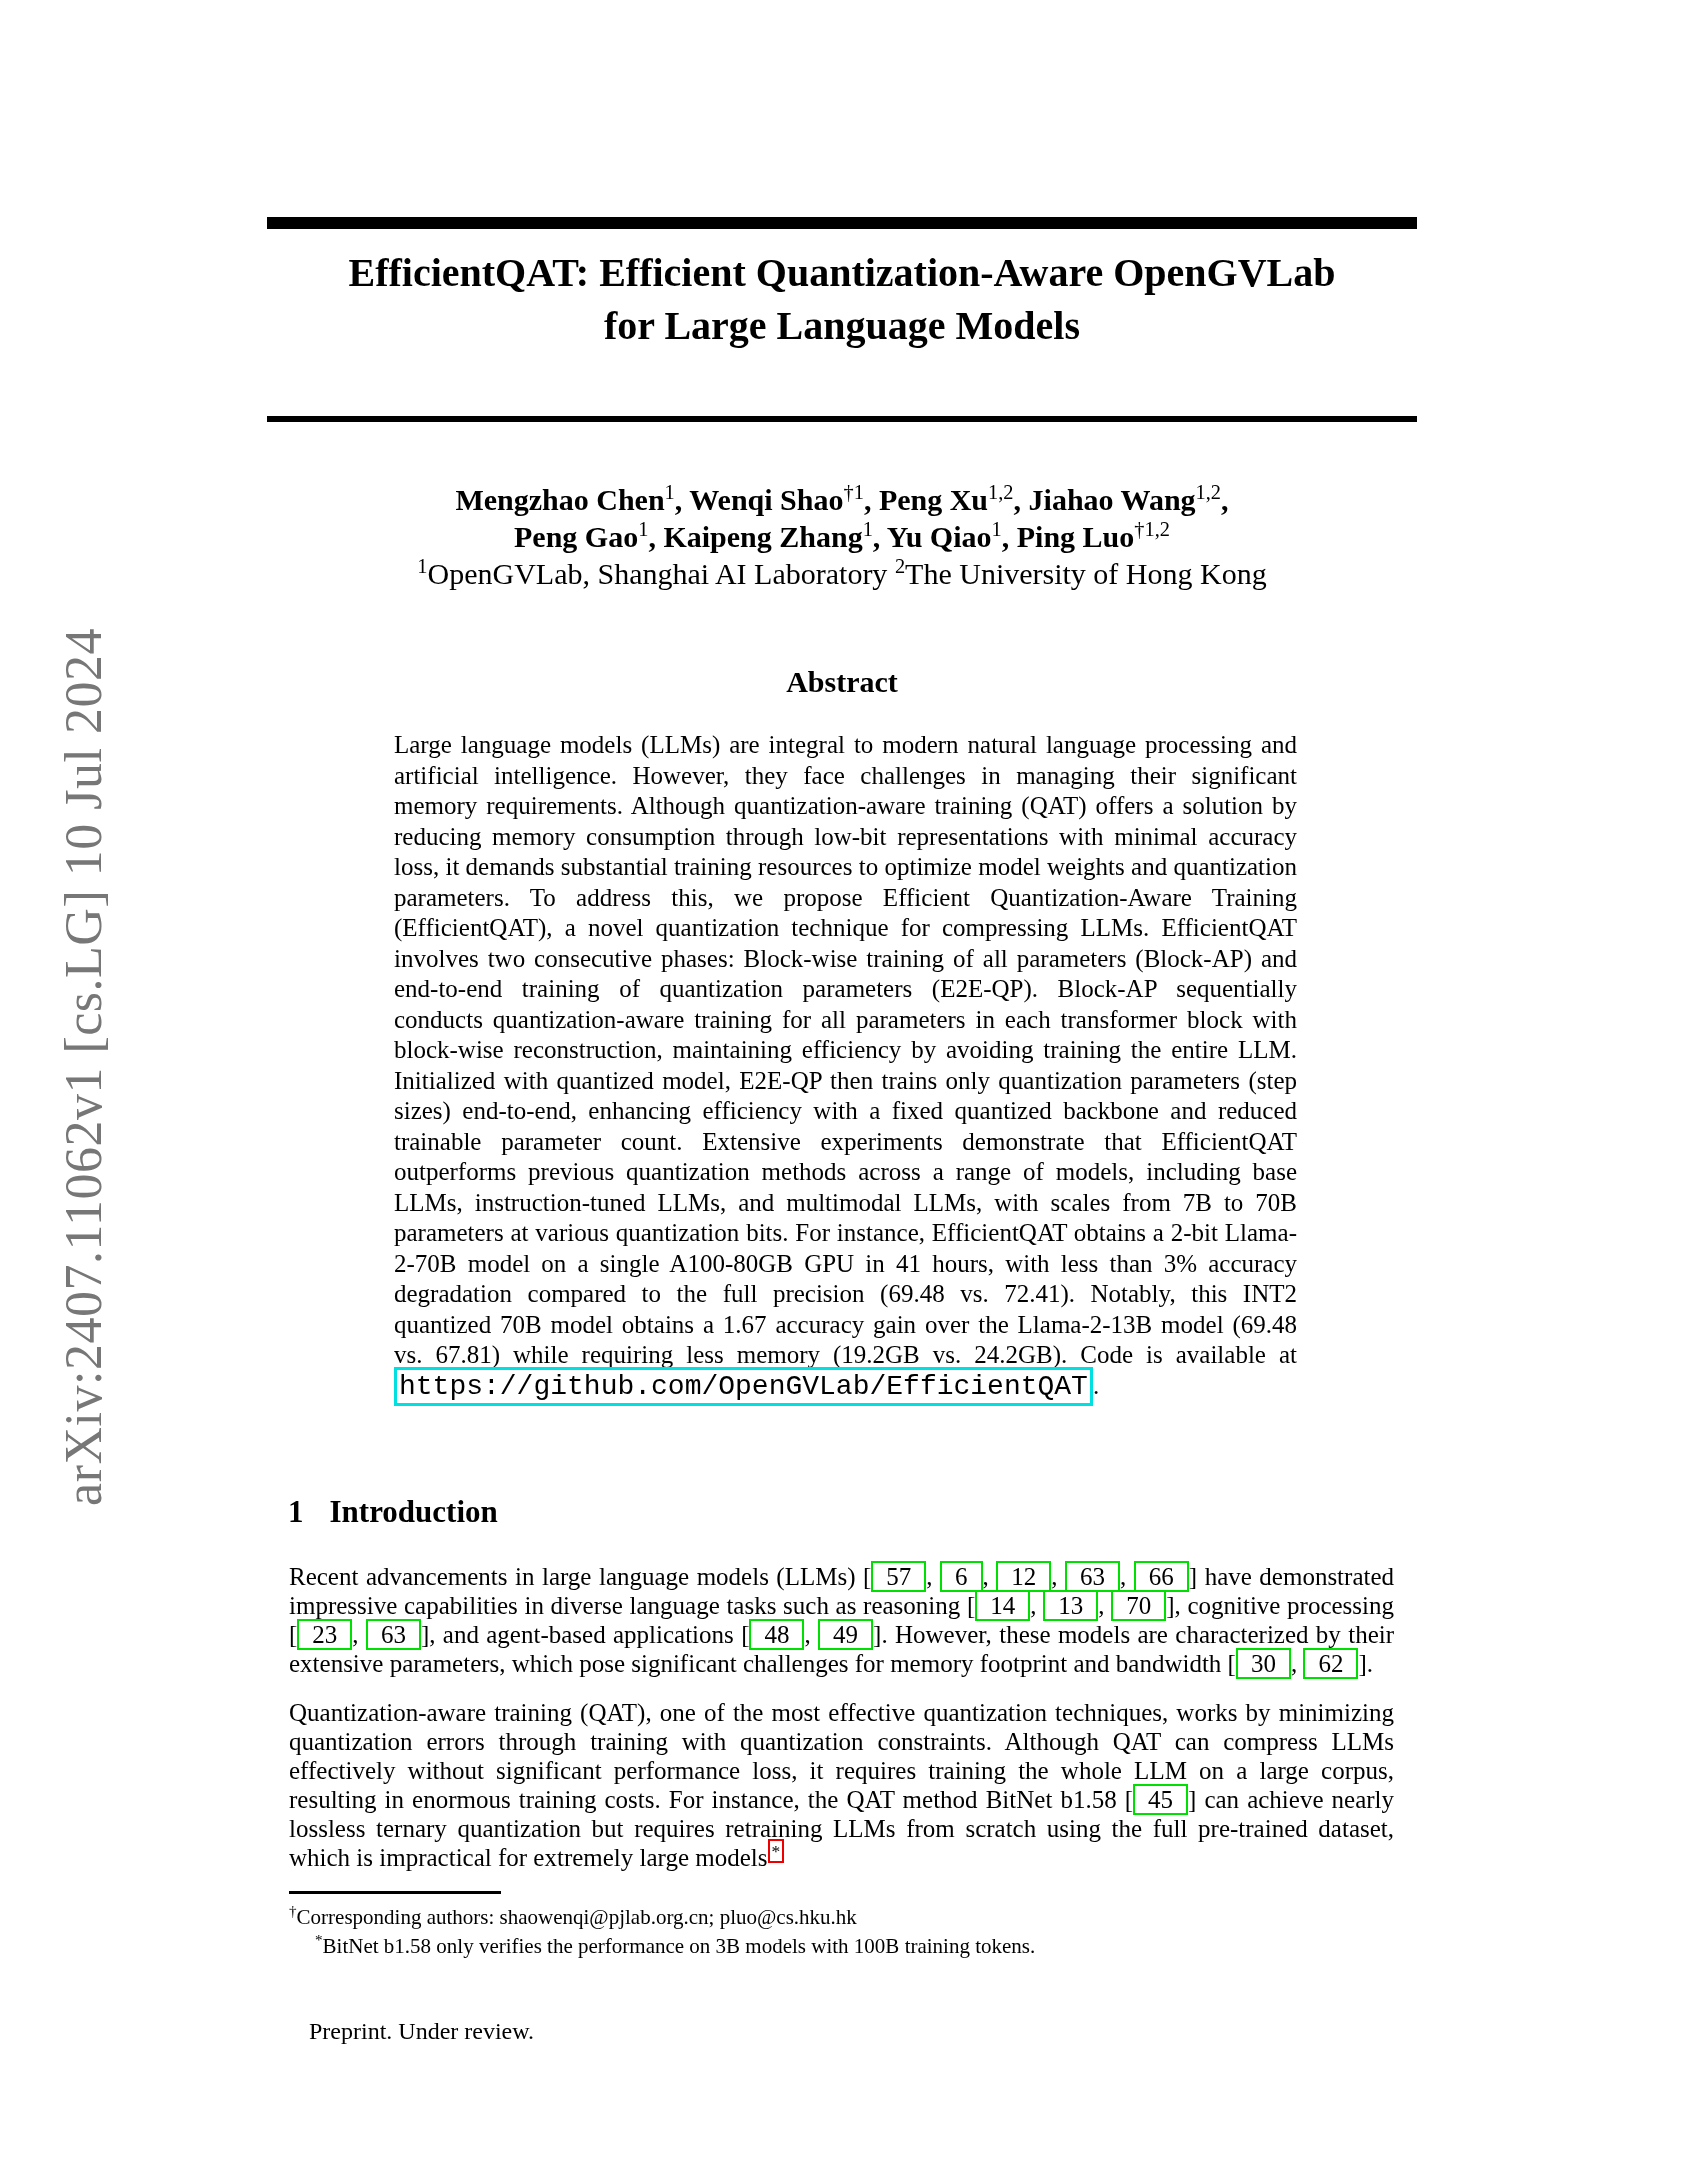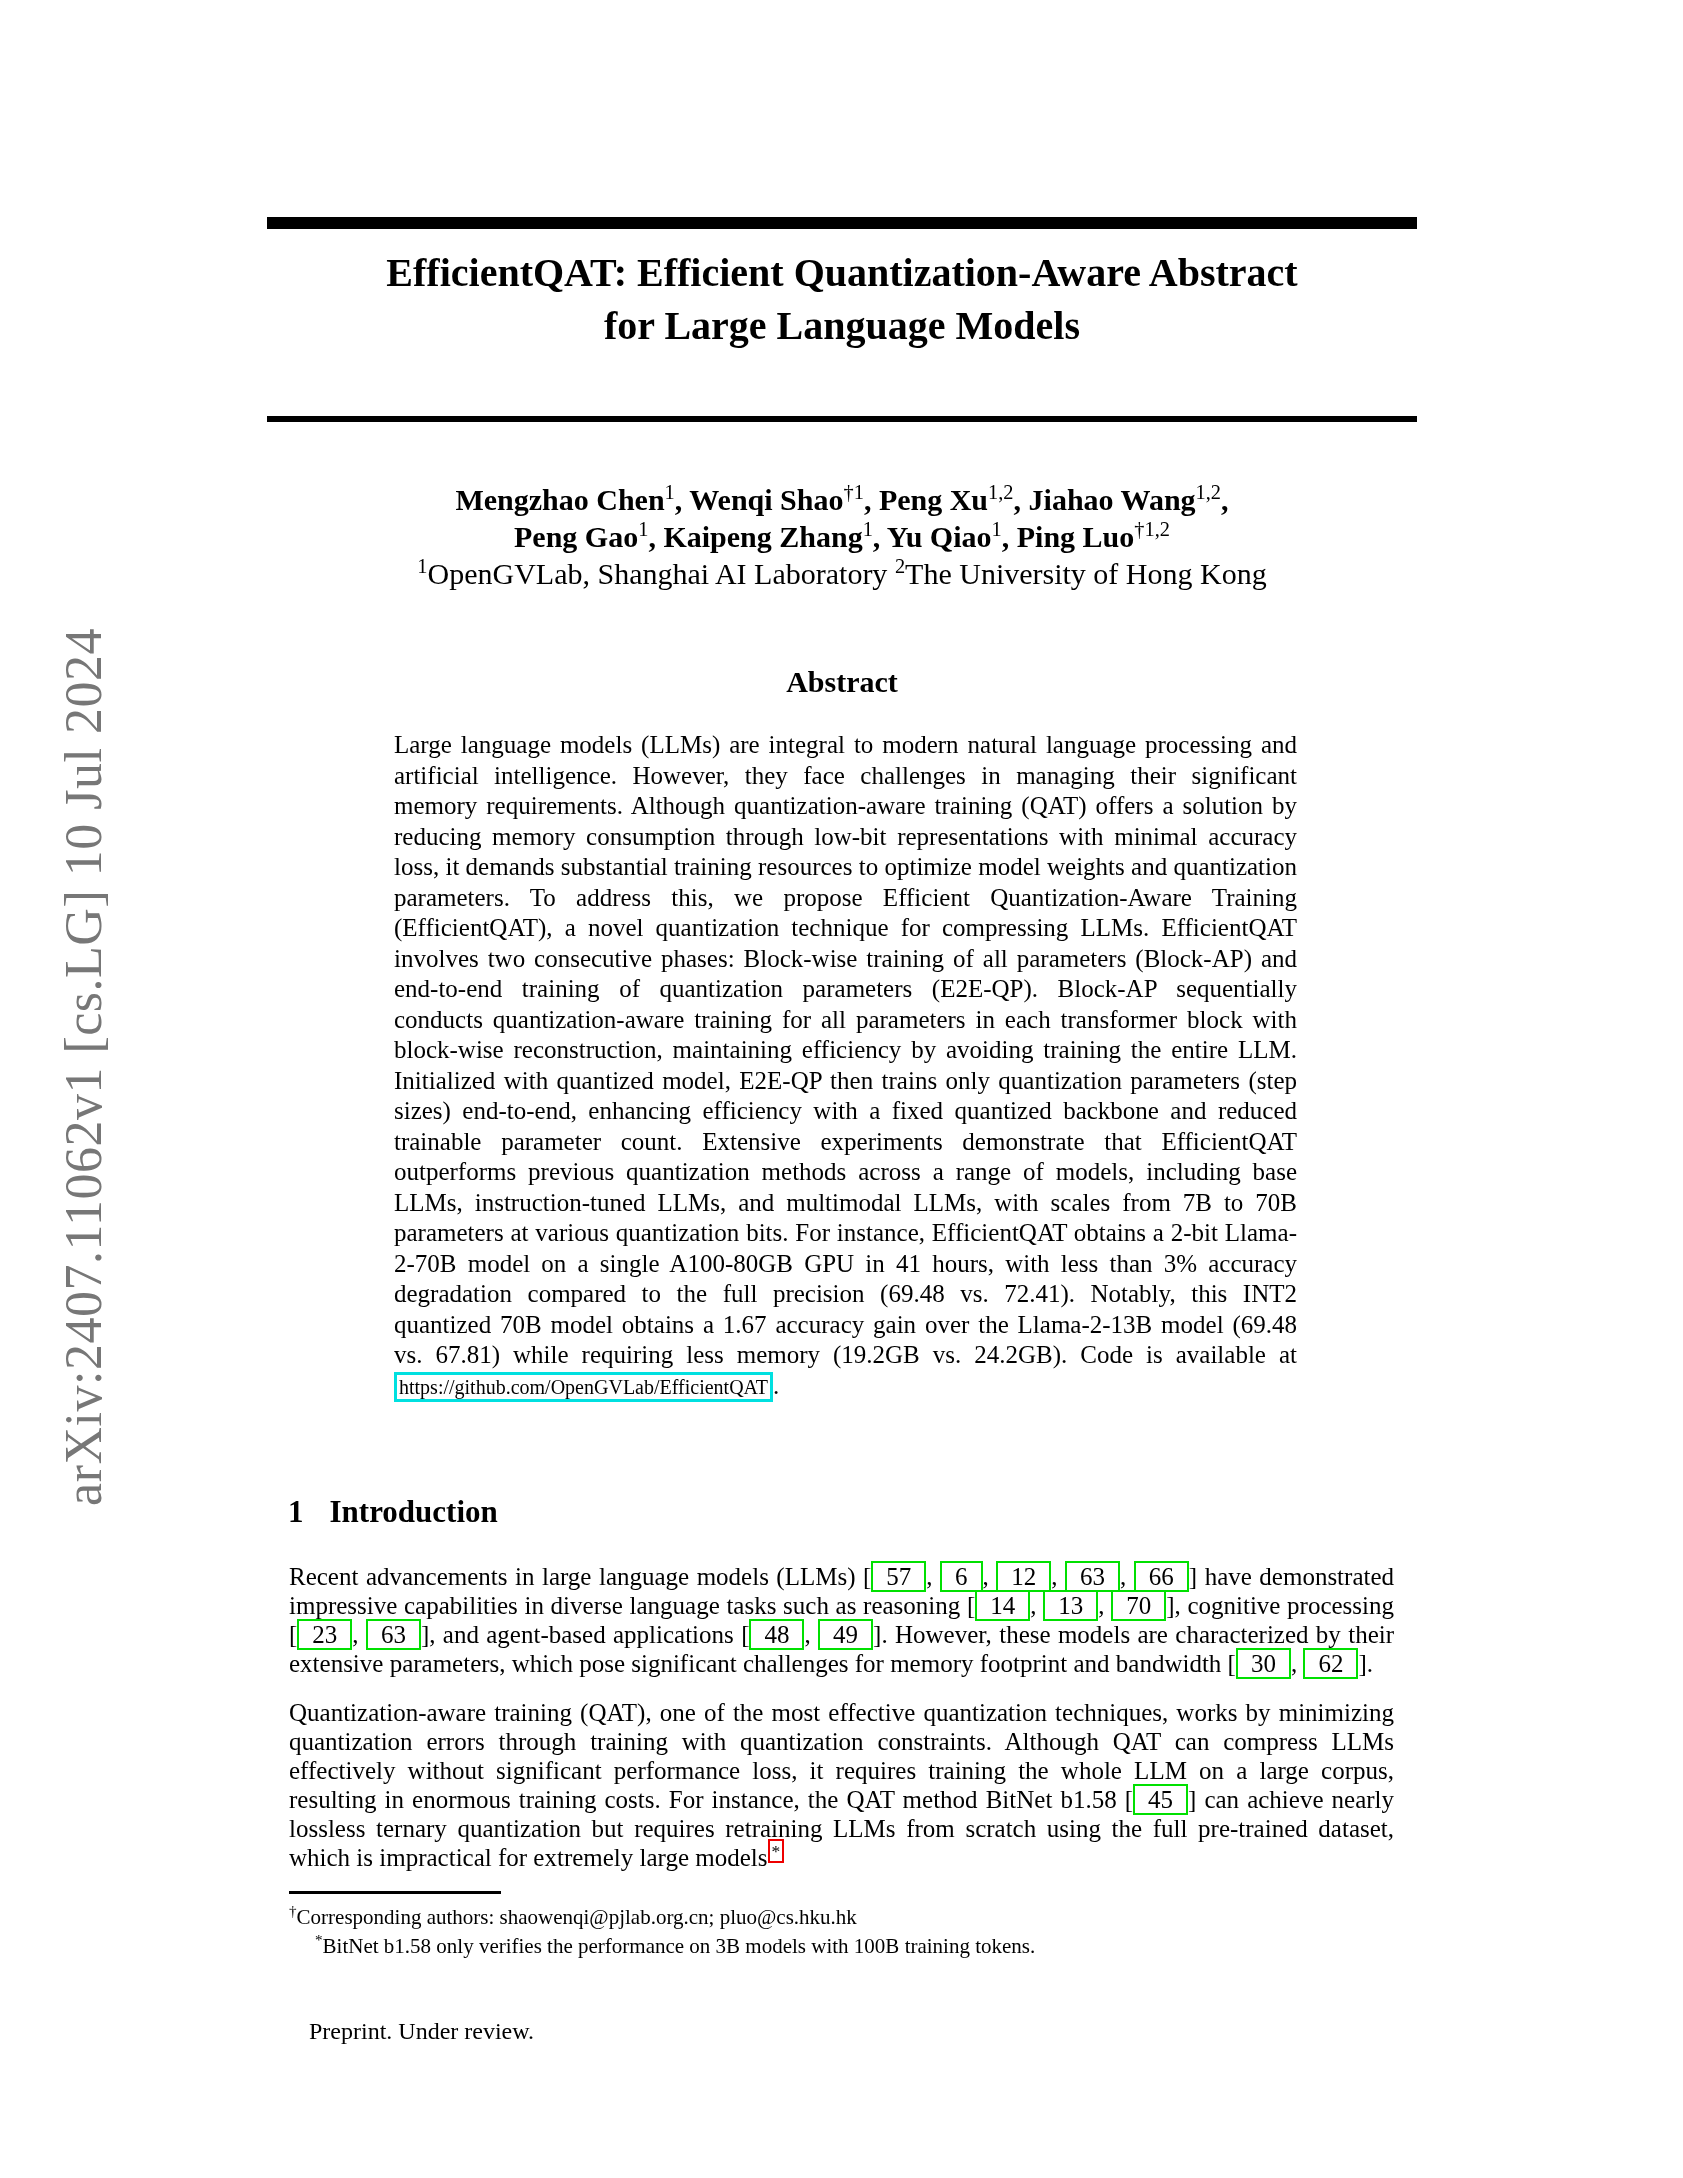--- a/index.html
+++ b/index.html
@@ -102,22 +102,22 @@
     line-height: 29px;
     text-align: justify;
   }
   .para-1 { top: 1562px; }
   .para-2 { top: 1698px; }
   .cite-box {
     border: 2px solid var(--cite-color, #00e000);
     padding: 0 13px;
   }
   .url-box {
-    font-family: Liberation Serif, serif;
-    font-size: 20px;
+    font-family: Liberation Mono, monospace;
+    font-size: 28px;
     border: 3px solid var(--url-color, #00e0e0);
     padding: 1px 2px;
   }
   .fnref-box {
     border: 2px solid var(--fnref-color, #ee0000);
     padding: 0 2px;
     font-size: 0.7em;
     line-height: 0;
   }
   sup { line-height: 0; }
@@ -149,21 +149,21 @@
 </head>
 <body>
 
 <div class="page">
 
   <div class="watermark">arXiv:2407.11062v1  [cs.LG]  10 Jul 2024</div>
 
   <div class="rule rule-top"></div>
 
   <h1 class="title">
-    <span class="title-line">EfficientQAT: Efficient Quantization-Aware Abstract</span>
+    <span class="title-line">EfficientQAT: Efficient Quantization-Aware OpenGVLab</span>
     <span class="title-line">for Large Language Models</span>
   </h1>
 
   <div class="rule rule-bottom"></div>
 
   <div class="authors">
     <div class="author-line bold">Mengzhao Chen<sup>1</sup>, Wenqi Shao<sup>†1</sup>, Peng Xu<sup>1,2</sup>, Jiahao Wang<sup>1,2</sup>,</div>
     <div class="author-line bold">Peng Gao<sup>1</sup>, Kaipeng Zhang<sup>1</sup>, Yu Qiao<sup>1</sup>, Ping Luo<sup>†1,2</sup></div>
     <div class="author-line affil"><sup>1</sup>OpenGVLab, Shanghai AI Laboratory <sup>2</sup>The University of Hong Kong</div>
   </div>

